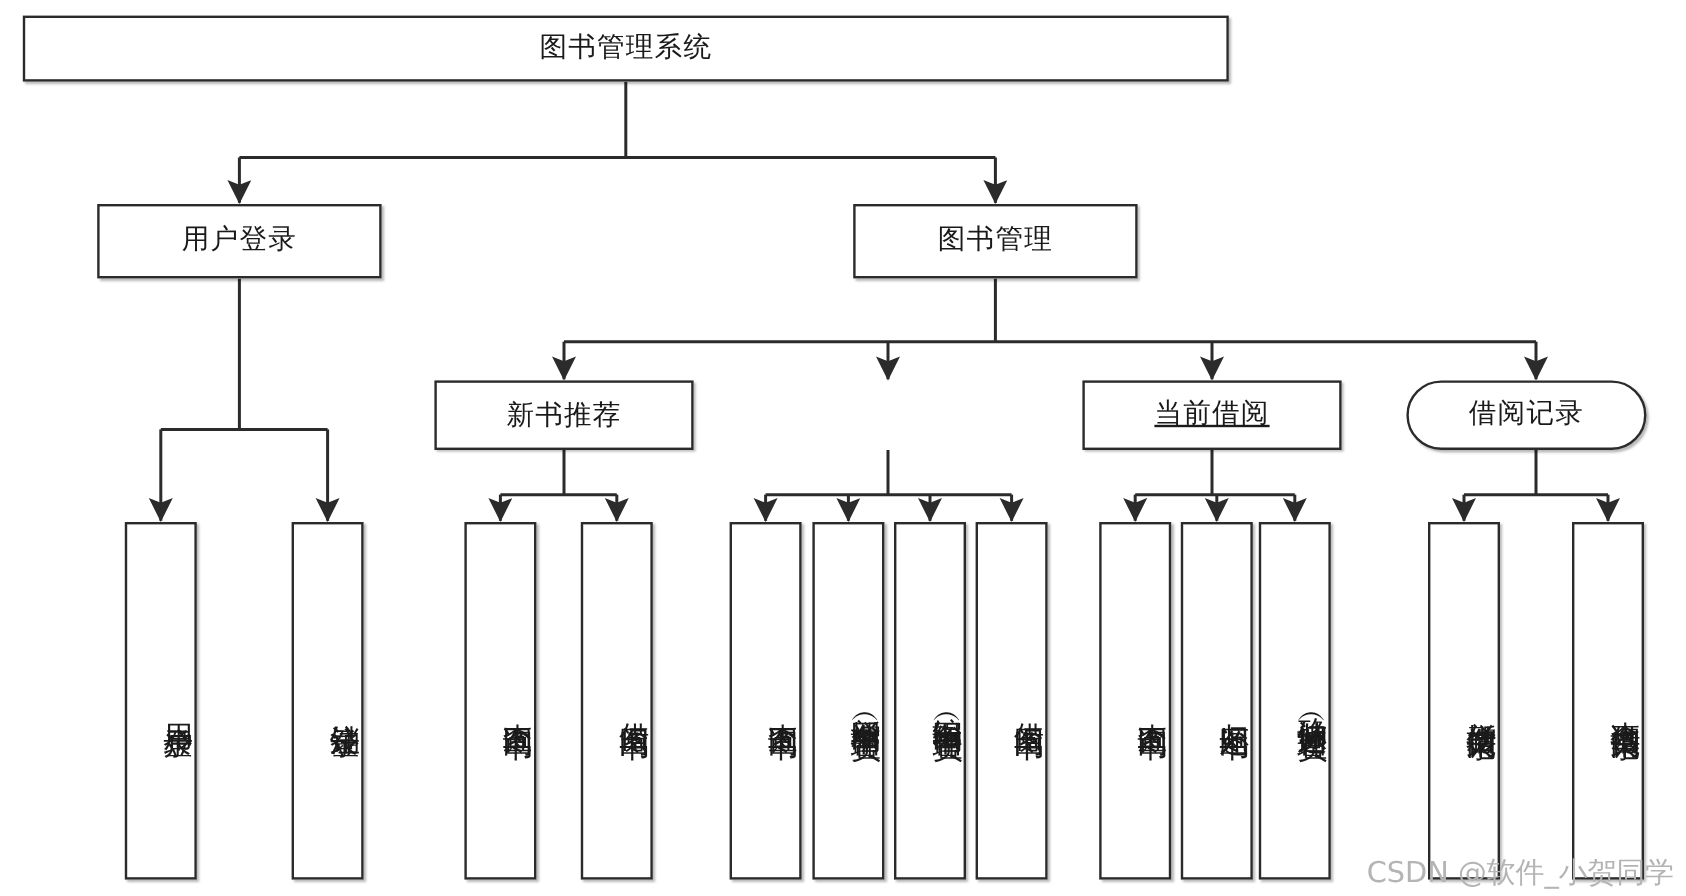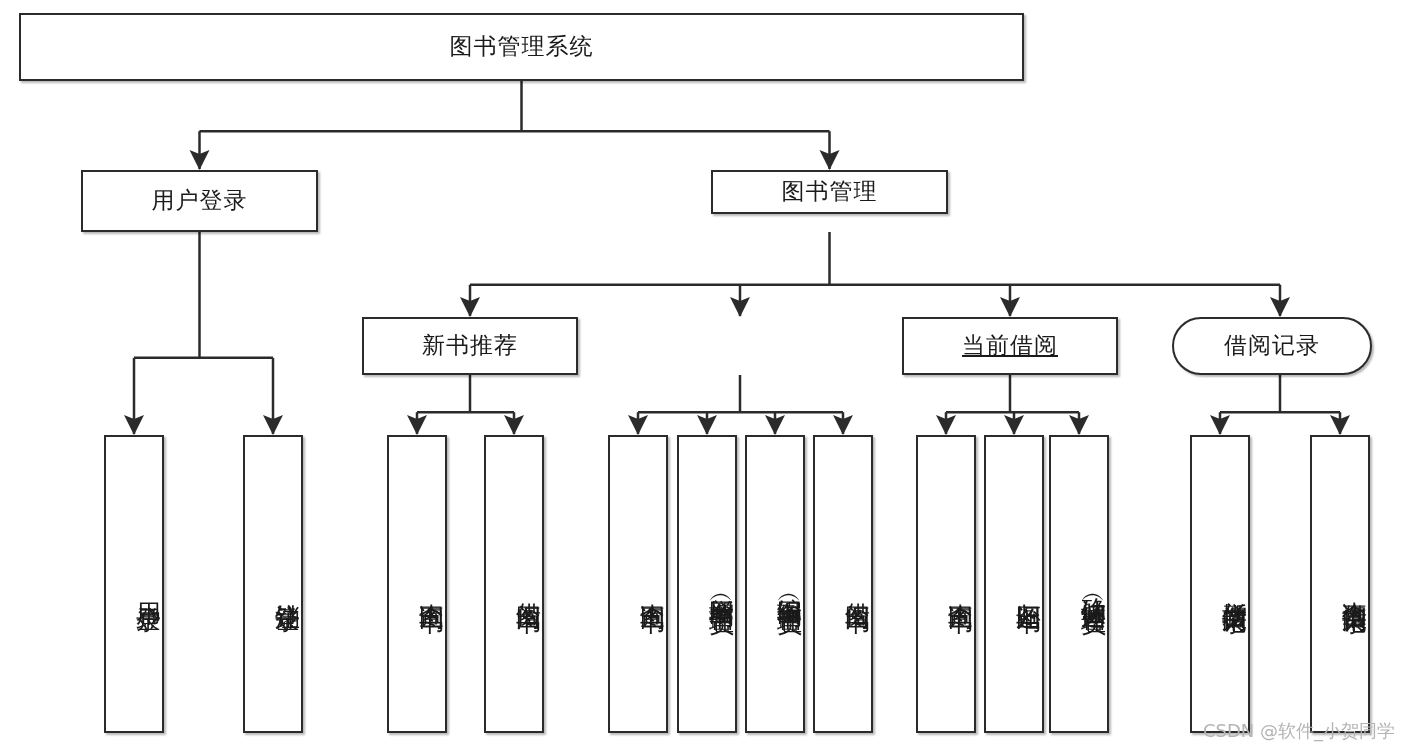--- a/index.html
+++ b/index.html
@@ -55,21 +55,21 @@
     text-orientation: upright;
     white-space: nowrap;
   }
   .node-label {
     display: block;
   }
   #watermark {
     position: absolute;
     right: 10px;
     bottom: 4px;
-    font-size: 18px;
+    font-size: 24px;
     color: #b4b4b4;
     white-space: nowrap;
     font-family: "DejaVu Sans", "Liberation Sans", sans-serif;
     pointer-events: none;
   }
 </style>
 </head>
 <body>
 
 <div id="diagram-root">
@@ -110,28 +110,28 @@
         <line x1="946" y1="412.2" x2="946" y2="434" stroke="#2b2b2b" stroke-width="2.5" marker-end="url(#arrowhead)"></line>
         <line x1="1014" y1="412.2" x2="1014" y2="434" stroke="#2b2b2b" stroke-width="2.5" marker-end="url(#arrowhead)"></line>
         <line x1="1079" y1="412.2" x2="1079" y2="434" stroke="#2b2b2b" stroke-width="2.5" marker-end="url(#arrowhead)"></line>
         <line x1="1280" y1="375" x2="1280" y2="412.2" stroke="#2b2b2b" stroke-width="2.5"></line>
         <line x1="1220" y1="412.2" x2="1340" y2="412.2" stroke="#2b2b2b" stroke-width="2.5"></line>
         <line x1="1220" y1="412.2" x2="1220" y2="434" stroke="#2b2b2b" stroke-width="2.5" marker-end="url(#arrowhead)"></line>
         <line x1="1340" y1="412.2" x2="1340" y2="434" stroke="#2b2b2b" stroke-width="2.5" marker-end="url(#arrowhead)"></line>
       </g>
   </svg>
 
-  <div class="node horizontal" style="left: 19px; top: 13px; width: 1005px; height: 68px;">
+  <div class="node horizontal" style="left: 19px; top: 13px; width: 1005px; height: 55px;">
     <span class="node-label">图书管理系统</span>
   </div>
 
   <div class="node horizontal" style="left: 81px; top: 170px; width: 237px; height: 62px;">
     <span class="node-label">用户登录</span>
   </div>
-  <div class="node horizontal" style="left: 711px; top: 170px; width: 237px; height: 44px;">
+  <div class="node horizontal" style="left: 711px; top: 170px; width: 237px; height: 62px;">
     <span class="node-label">图书管理</span>
   </div>
 
   <div class="node horizontal" style="left: 362px; top: 317px; width: 216px; height: 58px; font-family: Liberation Serif, serif;">
     <span class="node-label">新书推荐</span>
   </div>
   <div class="node horizontal" style="left: 902px; top: 317px; width: 216px; height: 58px; text-decoration: underline;">
     <span class="node-label">当前借阅</span>
   </div>
   <div class="node horizontal" style="left: 1172px; top: 317px; width: 200px; height: 58px; border-radius: 29px;">

